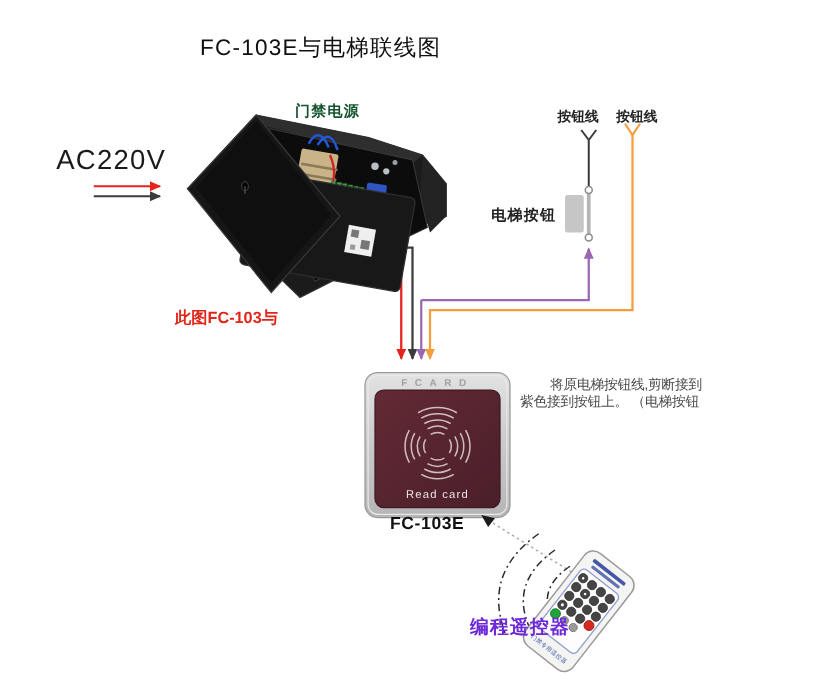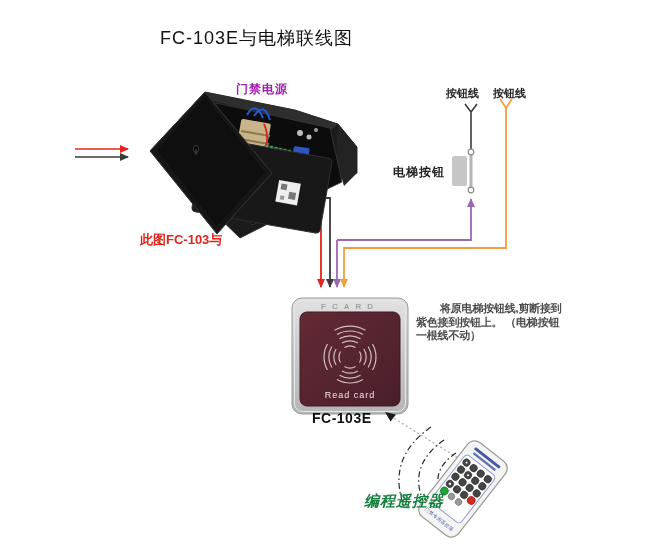--- a/index.html
+++ b/index.html
@@ -1,30 +1,30 @@
 <!DOCTYPE html>
 <html><head>
 <meta charset="utf-8">
 <style>
   html,body{margin:0;padding:0;background:#ffffff;}
   body{font-family:"Liberation Sans","DejaVu Sans",sans-serif;}
   .stage{position:relative;width:650px;height:552px;background:#ffffff;overflow:hidden;}
   .stage svg{position:absolute;left:0;top:0;}
   .abs{position:absolute;white-space:nowrap;}
   .title{left:160px;top:26px;font-size:18px;color:#111;letter-spacing:1px;font-weight:500;}
-  .psu-label{left:236px;top:81px;font-size:12px;font-weight:bold;color:#a21caf;letter-spacing:1px;}
+  .psu-label{left:236px;top:81px;font-size:12px;font-weight:bold;color:#14532d;letter-spacing:1px;}
   .ac-label{left:45px;top:115px;font-size:22px;color:#1a1a1a;letter-spacing:1px;}
-  .red-note{left:140px;top:232px;font-size:13px;font-weight:bold;color:#e02519;line-height:16px;}
+  .red-note{left:140px;top:246px;font-size:13px;font-weight:bold;color:#e02519;line-height:16px;}
   .wire-label-1{left:446px;top:86px;font-size:11px;font-weight:bold;color:#222;}
   .wire-label-2{left:493px;top:86px;font-size:11px;font-weight:bold;color:#222;}
   .elev-btn-label{left:393px;top:164px;font-size:12px;font-weight:bold;color:#222;letter-spacing:1px;}
   .reader-model{left:312px;top:410px;font-size:14px;font-weight:bold;color:#111;letter-spacing:0.5px;}
-  .remote-label{left:364px;top:492px;font-size:15px;font-weight:bold;color:#15803d;letter-spacing:1px;font-style:italic;}
+  .remote-label{left:376px;top:492px;font-size:15px;font-weight:bold;color:#6d28d9;letter-spacing:1px;}
   .instructions{position:absolute;left:416px;top:302px;width:152px;font-size:11px;line-height:13.5px;color:#4a4a4a;letter-spacing:-0.2px;}
-  .instructions .ln{white-space:nowrap;font-weight:bold;}
+  .instructions .ln{white-space:nowrap;}
   .instructions .ln:first-child{padding-left:24px;}
 </style>
 </head>
 <body>
 
 <div class="stage">
 
   <svg width="650" height="552" viewBox="0 0 650 552">
     <defs>
       <marker id="mRed" markerUnits="userSpaceOnUse" markerWidth="12" markerHeight="12" refX="8" refY="4" orient="auto">
@@ -192,30 +192,30 @@
       <circle cx="13.5" cy="4" r="4" fill="#d42a22" stroke="#8e1712" stroke-width="0.6"></circle>
       <circle cx="-13.5" cy="13" r="4" fill="#1fa33a" stroke="#0f7022" stroke-width="0.6"></circle>
       <circle cx="-4.5" cy="13" r="3.3" fill="#9a9a9a" stroke="#6e6e6e" stroke-width="0.6"></circle>
       <circle cx="4.5" cy="13" r="3.3" fill="#9a9a9a" stroke="#6e6e6e" stroke-width="0.6"></circle>
       <text x="0" y="40" text-anchor="middle" fill="#4558a8" font-size="4.6" letter-spacing="0.4">门禁专用遥控器</text>
     </g>
   </svg>
 
   <div class="abs title">FC-103E与电梯联线图</div>
   <div class="abs psu-label">门禁电源</div>
+  <div class="abs ac-label">AC220V</div>
 
   <div class="abs red-note">
     <div>此图FC-103与</div>
   </div>
 
   <div class="abs wire-label-1">按钮线</div>
   <div class="abs wire-label-2">按钮线</div>
   <div class="abs elev-btn-label">电梯按钮</div>
 
   <div class="instructions">
     <div class="ln">将原电梯按钮线,剪断接到</div>
     <div class="ln">紫色接到按钮上。 （电梯按钮</div>
-    <div class="ln">一根线不动）</div>
   </div>
 
   <div class="abs reader-model">FC-103E</div>
   <div class="abs remote-label">编程遥控器</div>
 </div>
 
 </body></html>

